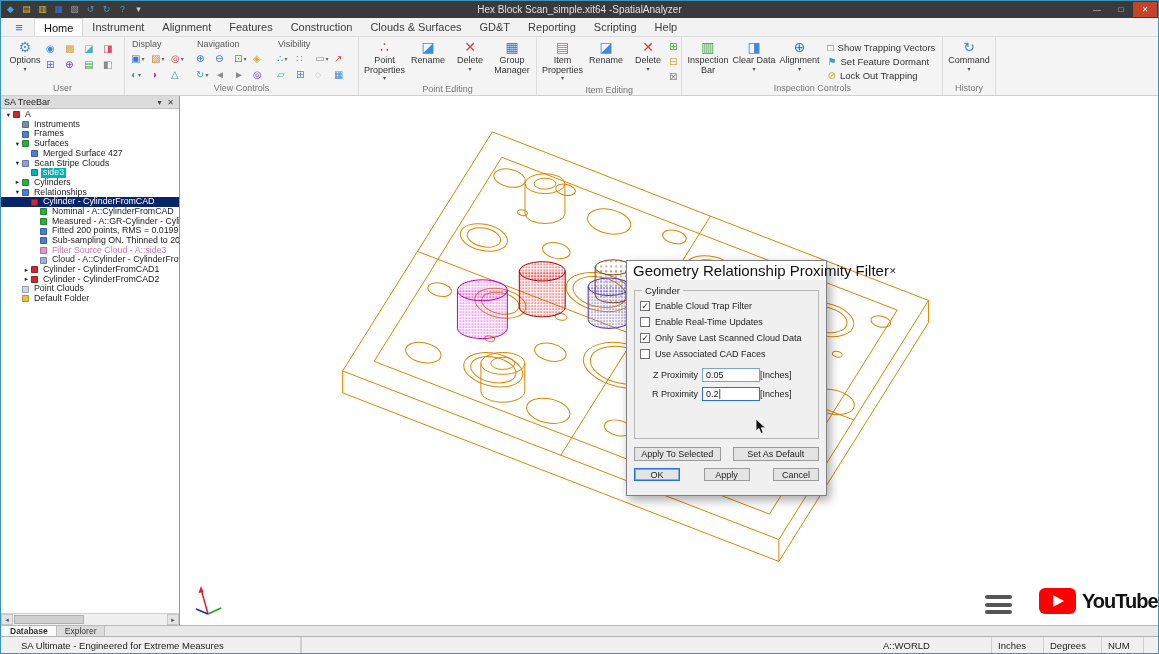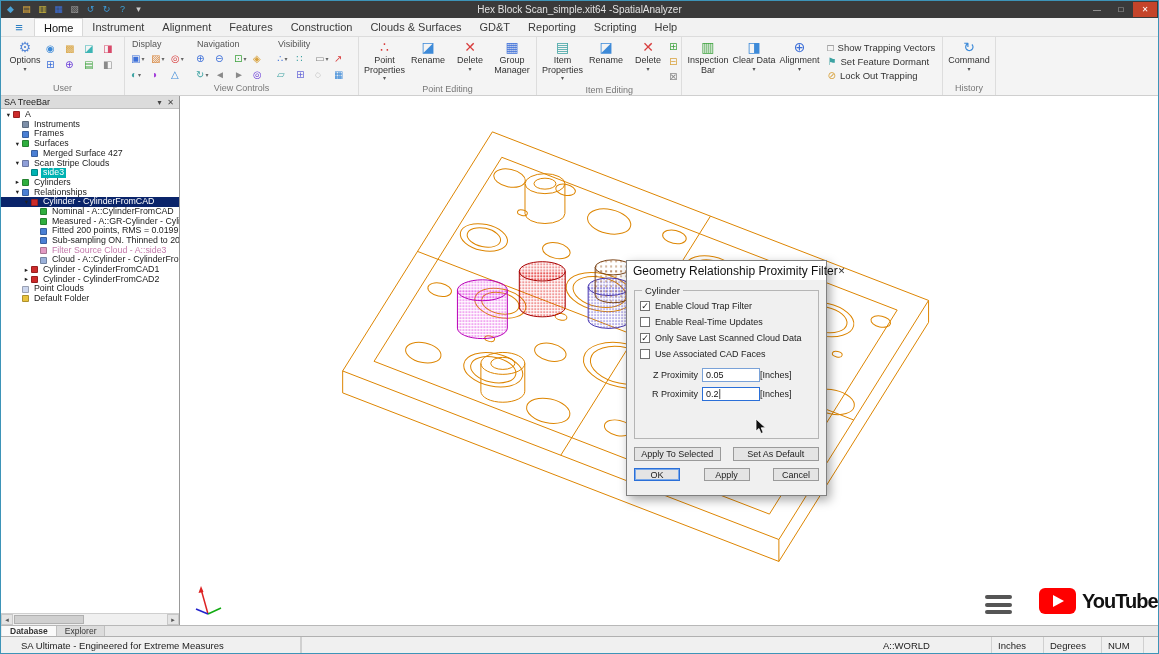--- a/index.html
+++ b/index.html
@@ -69,21 +69,21 @@
 .hamburger{position:absolute;left:804px;top:497px;width:27px;height:23px;display:flex;flex-direction:column;justify-content:space-between;padding:2px 0;}
 .hamburger div{height:4px;background:#555;border-radius:2px;}
 .yt{position:absolute;left:858px;top:492px;display:flex;align-items:center;gap:6px;}
 .yt-badge{width:37px;height:26px;background:#f00;border-radius:6px;position:relative;flex:none;}
 .yt-badge::after{content:"";position:absolute;left:14px;top:7px;border-left:11px solid #fff;border-top:6px solid transparent;border-bottom:6px solid transparent;}
 .yt-text{font-size:20px;font-weight:bold;color:#111;letter-spacing:-1px;}
 
 
 .dialog{position:absolute;left:625px;top:259px;width:201px;height:236px;background:#f0f0f0;border:1px solid #808080;box-shadow:3px 4px 10px rgba(0,0,0,0.35);z-index:8;}
 .dlg-title{height:19px;background:#fff;display:flex;align-items:center;padding:0 6px;}
-.dlg-title-text{flex:1;font-size:12px;color:#111;white-space:nowrap;}
+.dlg-title-text{flex:1;font-size:15px;color:#111;white-space:nowrap;}
 .dlg-close{width:16px;text-align:center;font-size:9px;color:#333;}
 .dlg-body{position:relative;padding:3px 7px 0;}
 .groupbox{border:1px solid #b5b5b5;height:154px;padding:2px 5px 0;margin-top:2px;}
 .groupbox legend{font-size:9.5px;color:#222;padding:0 3px;margin-left:2px;}
 .dcheck{display:flex;align-items:center;height:16px;gap:5px;}
 .cbx{width:10px;height:10px;border:1px solid #707070;background:#fff;font-size:9px;line-height:9px;text-align:center;color:#222;flex:none;}
 .cblabel{font-size:9px;color:#222;white-space:nowrap;}
 .dfields{margin-top:3px;}
 .dfield{display:flex;align-items:center;height:19px;}
 .dflabel{width:62px;text-align:right;padding-right:4px;font-size:9px;color:#222;}
@@ -447,20 +447,21 @@
             <div class="icheck">
     <span class="icg" style="color: rgb(61, 162, 162);">⚑</span>
     <span class="icl">Set Feature Dormant</span>
   </div>
             <div class="icheck">
     <span class="icg" style="color: rgb(216, 162, 61);">⊘</span>
     <span class="icl">Lock Out Trapping</span>
   </div>
           </div>
       </div>
+      <div class="rglabel">Inspection Controls</div>
     </div>
 
     <div class="rgroup">
       <div class="rgc">
         <div class="bigbtns">
             <div class="bigbtn">
     <span class="bicon" style="color: rgb(61, 138, 216);">↻</span>
     <span class="blabel">Command</span>
     <span class="barrow">▾</span>
   </div>

